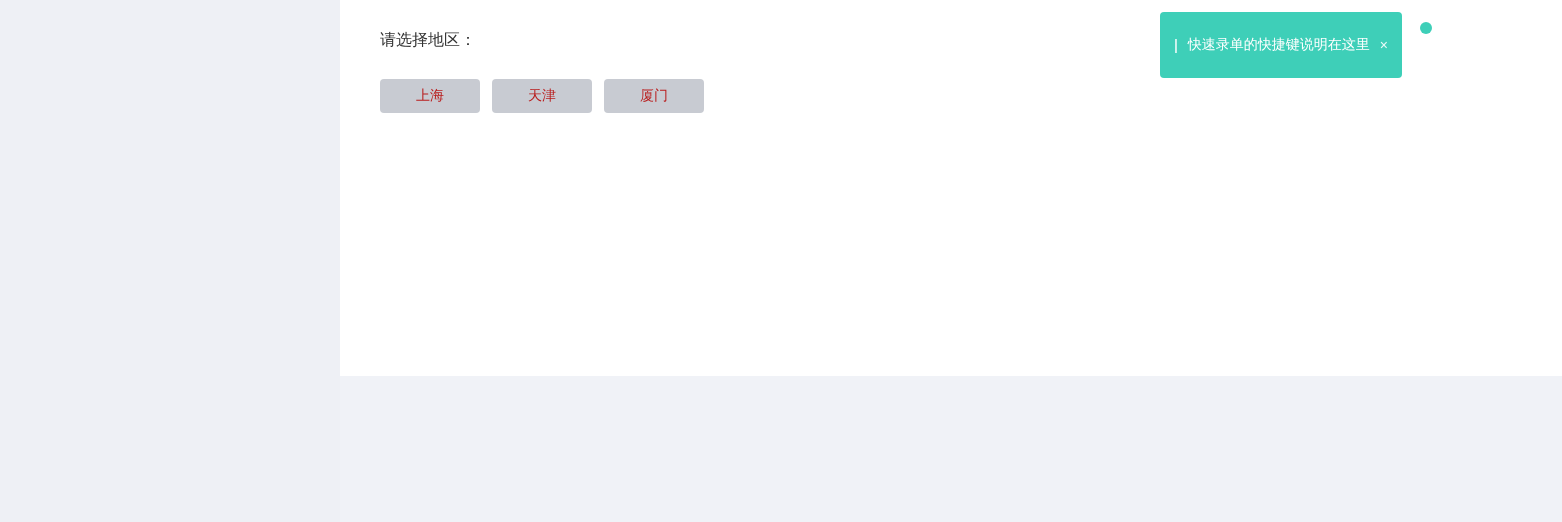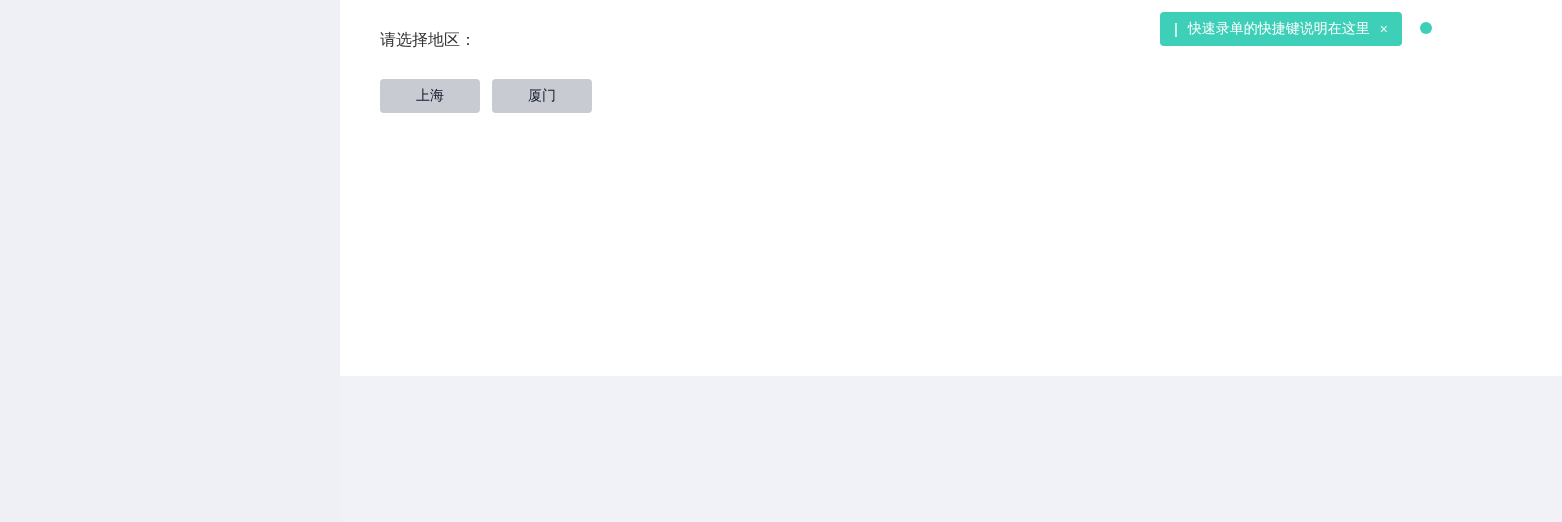--- a/index.html
+++ b/index.html
@@ -38,39 +38,39 @@
 
     .page-title {
       font-size: 16px;
       color: #333;
       font-weight: normal;
       margin-bottom: 28px;
     }
 
     .region-btn {
       background: #c8cbd2;
-      color: #0f172a;
+      color: #b91c1c;
       border: none;
       border-radius: 4px;
       padding: 8px 20px;
       font-size: 14px;
       cursor: pointer;
       min-width: 100px;
       text-align: center;
       font-family: 'Microsoft YaHei', '微软雅黑', sans-serif;
     }
 
     .tooltip-banner {
       position: absolute;
       top: 12px;
       right: 160px;
       background: #3ecfb8;
       color: #fff;
       border-radius: 4px;
-      padding: 8px 14px;
+      padding: 24px 14px;
       font-size: 14px;
       display: flex;
       align-items: center;
       gap: 10px;
       white-space: nowrap;
     }
 
     .tooltip-banner::before {
       content: '|';
       font-weight: bold;
@@ -111,20 +111,21 @@
 <body>
 
 <div class="sidebar"></div>
 
 <div class="main-content">
   <div class="page-title">请选择地区：</div>
 
   <div class="row1">
 
   <button class="region-btn">上海</button>
+      <button class="region-btn">天津</button>
       <button class="region-btn">厦门</button>
     </div>
 </div>
 
 <div class="tooltip-banner">
   <span>快速录单的快捷键说明在这里</span>
   <button class="tooltip-close">×</button>
 </div>
 <div class="tooltip-dot"></div>
 

